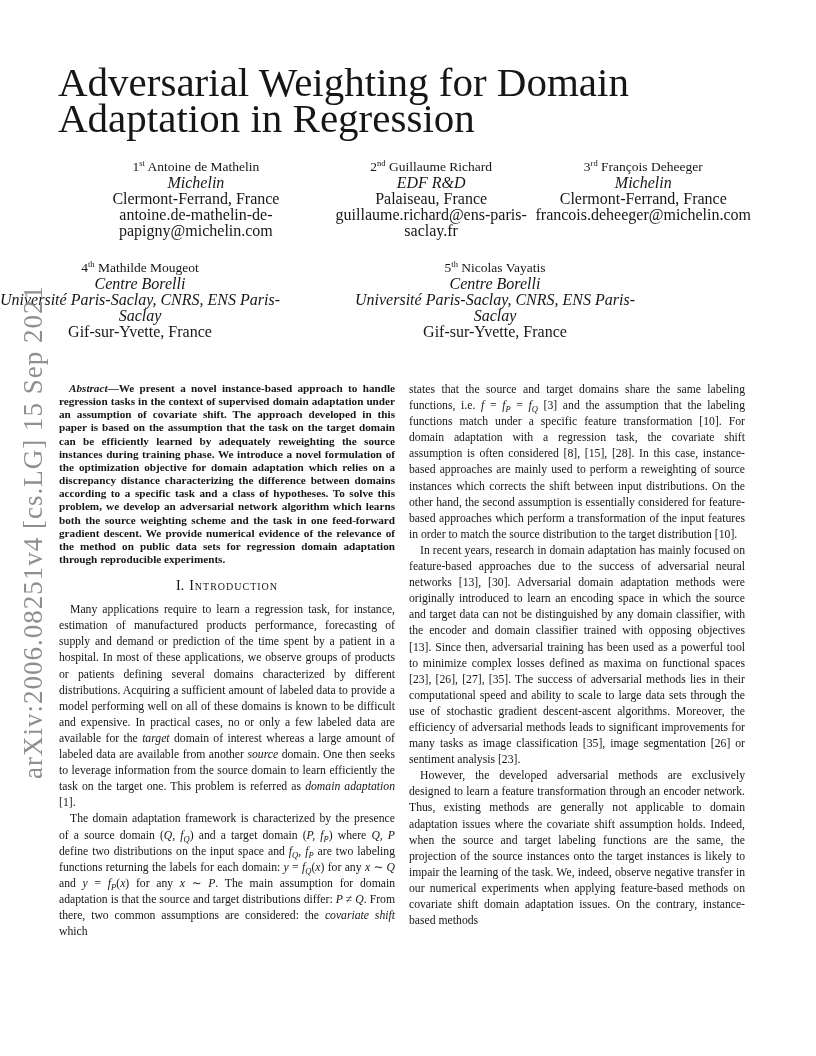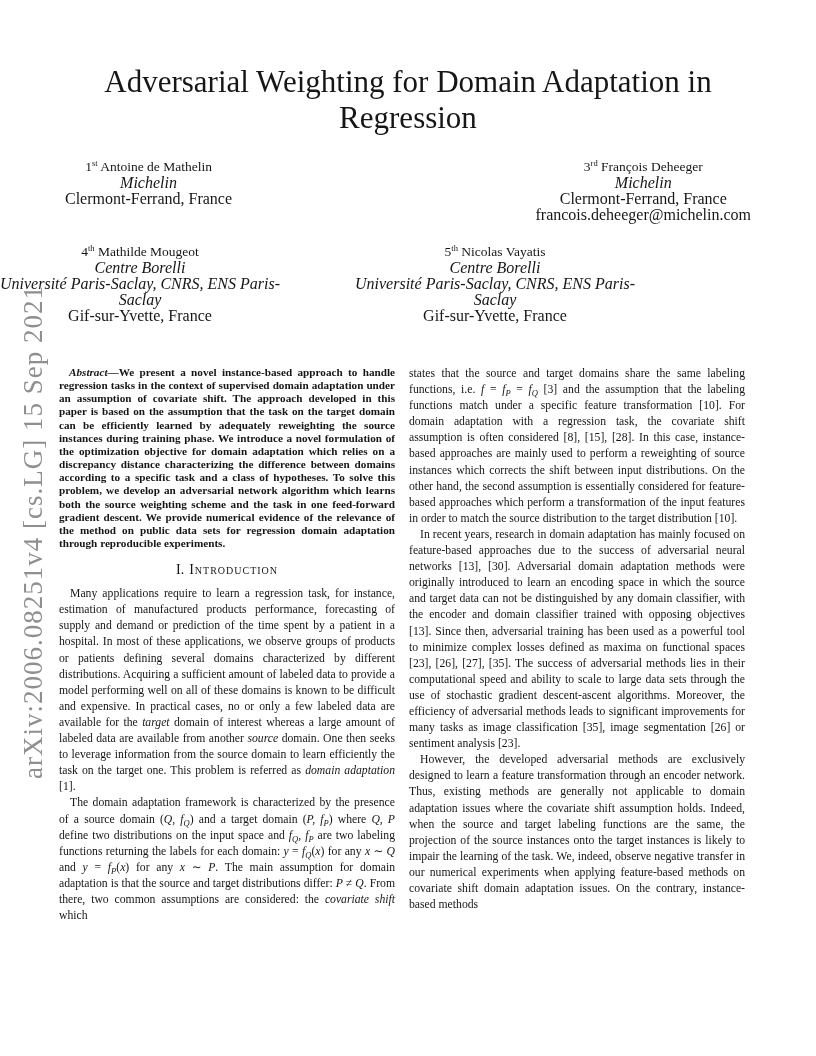--- a/index.html
+++ b/index.html
@@ -15,22 +15,22 @@
     position:absolute; left:-267px; top:517px;
     width:600px; height:30px;
     transform:rotate(-90deg);
     text-align:center;
     font-size:27px; letter-spacing:1px;
     color:#8f8f8f;
     white-space:nowrap;
   }
   .title {
     margin:64px auto 0; width:700px;
-    text-align:center;
-    font-size:31px; font-weight:400; line-height:36px;
+    text-align:left;
+    font-size:41px; font-weight:400; line-height:36px;
   }
   .authors-row { display:flex; }
   .row1 { padding:0 65px; justify-content:space-between; margin-top:22px; }
   .row2 { margin-top:20px; }
   .row2 .author { width:280px; }
   .row2 .author + .author { margin-left:75px; }
   .author { text-align:center; }
   .author .name { font-size:13.5px; line-height:17px; }
   .author .name sup { font-size:8.5px; }
   .author .line { font-size:16px; line-height:16px; }
@@ -58,20 +58,27 @@
 
 <div class="arxiv-stamp">arXiv:2006.08251v4  [cs.LG]  15 Sep 2021</div>
 
 <h1 class="title">Adversarial Weighting for Domain Adaptation in Regression</h1>
 
 <div class="authors-row row1">
   <div class="author">
     <div class="name">1<sup>st</sup> Antoine de Mathelin</div>
     <div class="line aff">Michelin</div>
     <div class="line">Clermont-Ferrand, France</div>
+    <div class="line">antoine.de-mathelin-de-papigny@michelin.com</div>
+  </div>
+  <div class="author">
+    <div class="name">2<sup>nd</sup> Guillaume Richard</div>
+    <div class="line aff">EDF R&amp;D</div>
+    <div class="line">Palaiseau, France</div>
+    <div class="line">guillaume.richard@ens-paris-saclay.fr</div>
   </div>
   <div class="author">
     <div class="name">3<sup>rd</sup> François Deheeger</div>
     <div class="line aff">Michelin</div>
     <div class="line">Clermont-Ferrand, France</div>
     <div class="line">francois.deheeger@michelin.com</div>
   </div>
 </div>
 
 <div class="authors-row row2">

